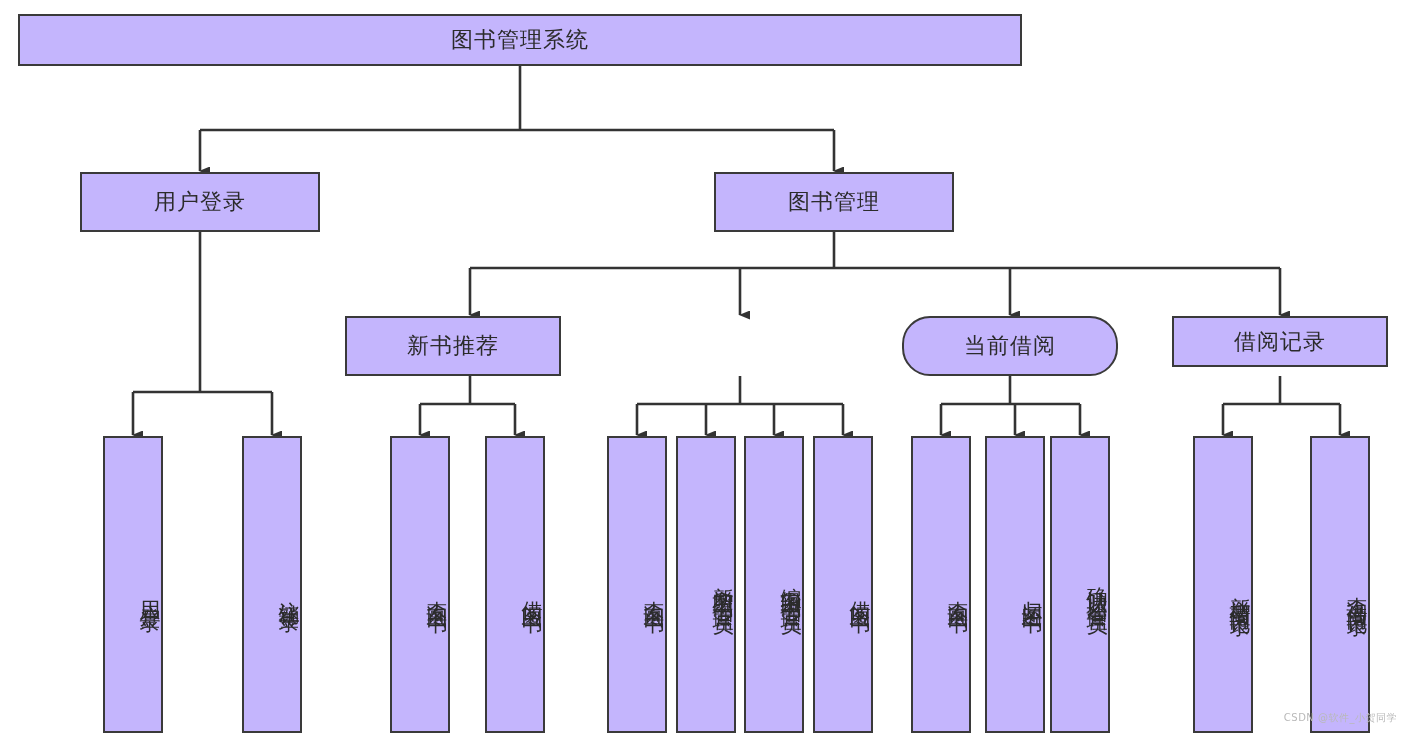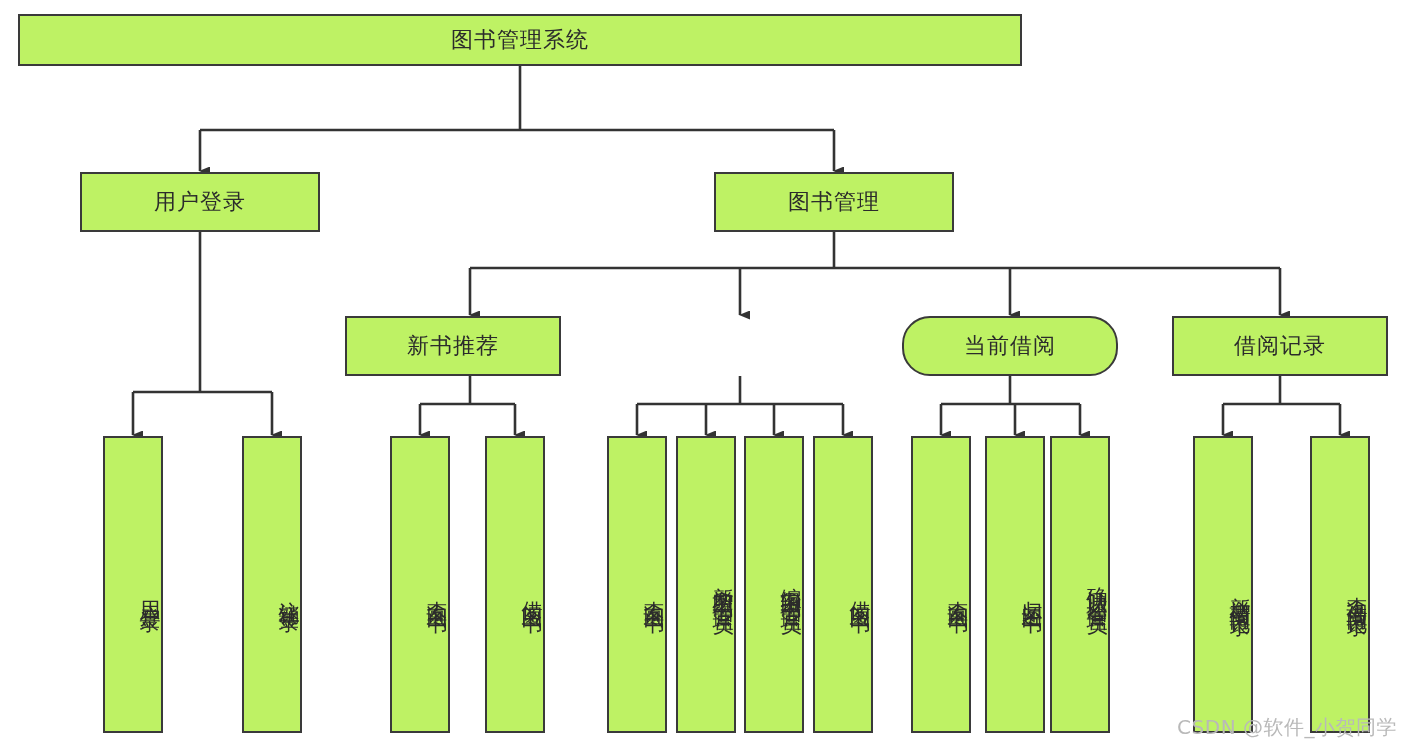--- a/index.html
+++ b/index.html
@@ -1,28 +1,28 @@
 <!DOCTYPE html>
 <html><head>
 <meta charset="utf-8">
 <style>
   html,body{margin:0;padding:0;background:#ffffff;}
   body{width:1405px;height:747px;overflow:hidden;
        font-family:"DejaVu Sans","Liberation Sans",sans-serif;}
   #stage{position:relative;width:1405px;height:747px;background:#fff;}
   svg#wires{position:absolute;left:0;top:0;width:1405px;height:747px;}
-  .node{position:absolute;box-sizing:border-box;background:#bef264;
+  .node{position:absolute;box-sizing:border-box;background:#c4b5fd;
         border:2.5px solid #3a3a3a;display:flex;align-items:center;
         justify-content:center;color:#2b2b2b;}
   .node.h{font-size:22px;letter-spacing:1px;}
   .node.v{writing-mode:vertical-rl;text-orientation:upright;
           font-size:21px;letter-spacing:4px;line-height:1.05;
           padding-top:14px;align-items:flex-start;justify-content:center;}
   .node.v.tall{padding-top:6px;}
-  #watermark{position:absolute;right:8px;bottom:6px;font-size:20px;
+  #watermark{position:absolute;right:8px;bottom:22px;font-size:10px;
              color:#b9b9b9;letter-spacing:.5px;white-space:nowrap;}
 </style>
 </head>
 <body>
 
 <div id="stage">
 
   <svg id="wires" viewBox="0 0 1405 747" xmlns="http://www.w3.org/2000/svg">
     <defs>
       <marker id="arw" markerWidth="10" markerHeight="11" refX="4.5" refY="10" orient="auto" markerUnits="userSpaceOnUse">
@@ -76,21 +76,21 @@
   <div class="node h" id="n-l2-1" style="left: 714px; top: 172px; width: 240px; height: 60px; align-items: center;">
       <span>图书管理</span>
     </div>
 
   <div class="node h" id="n-l3-0" style="left: 345px; top: 316px; width: 216px; height: 60px;">
       <span>新书推荐</span>
     </div>
   <div class="node h" id="n-l3-2" style="left: 902px; top: 316px; width: 216px; height: 60px; border-radius: 28px;">
       <span>当前借阅</span>
     </div>
-  <div class="node h" id="n-l3-3" style="left: 1172px; top: 316px; width: 216px; height: 60px;">
+  <div class="node h" id="n-l3-3" style="left: 1172px; top: 316px; width: 216px; height: 51px;">
       <span>借阅记录</span>
     </div>
 
   <div class="node v" id="n-lf-0" style="left: 103px; top: 436px; width: 60px; height: 297px;">
       <span>用户登录</span>
     </div>
   <div class="node v" id="n-lf-1" style="left: 242px; top: 436px; width: 60px; height: 297px;">
       <span>注销登录</span>
     </div>
   <div class="node v" id="n-lf-2" style="left: 390px; top: 436px; width: 60px; height: 297px;">

